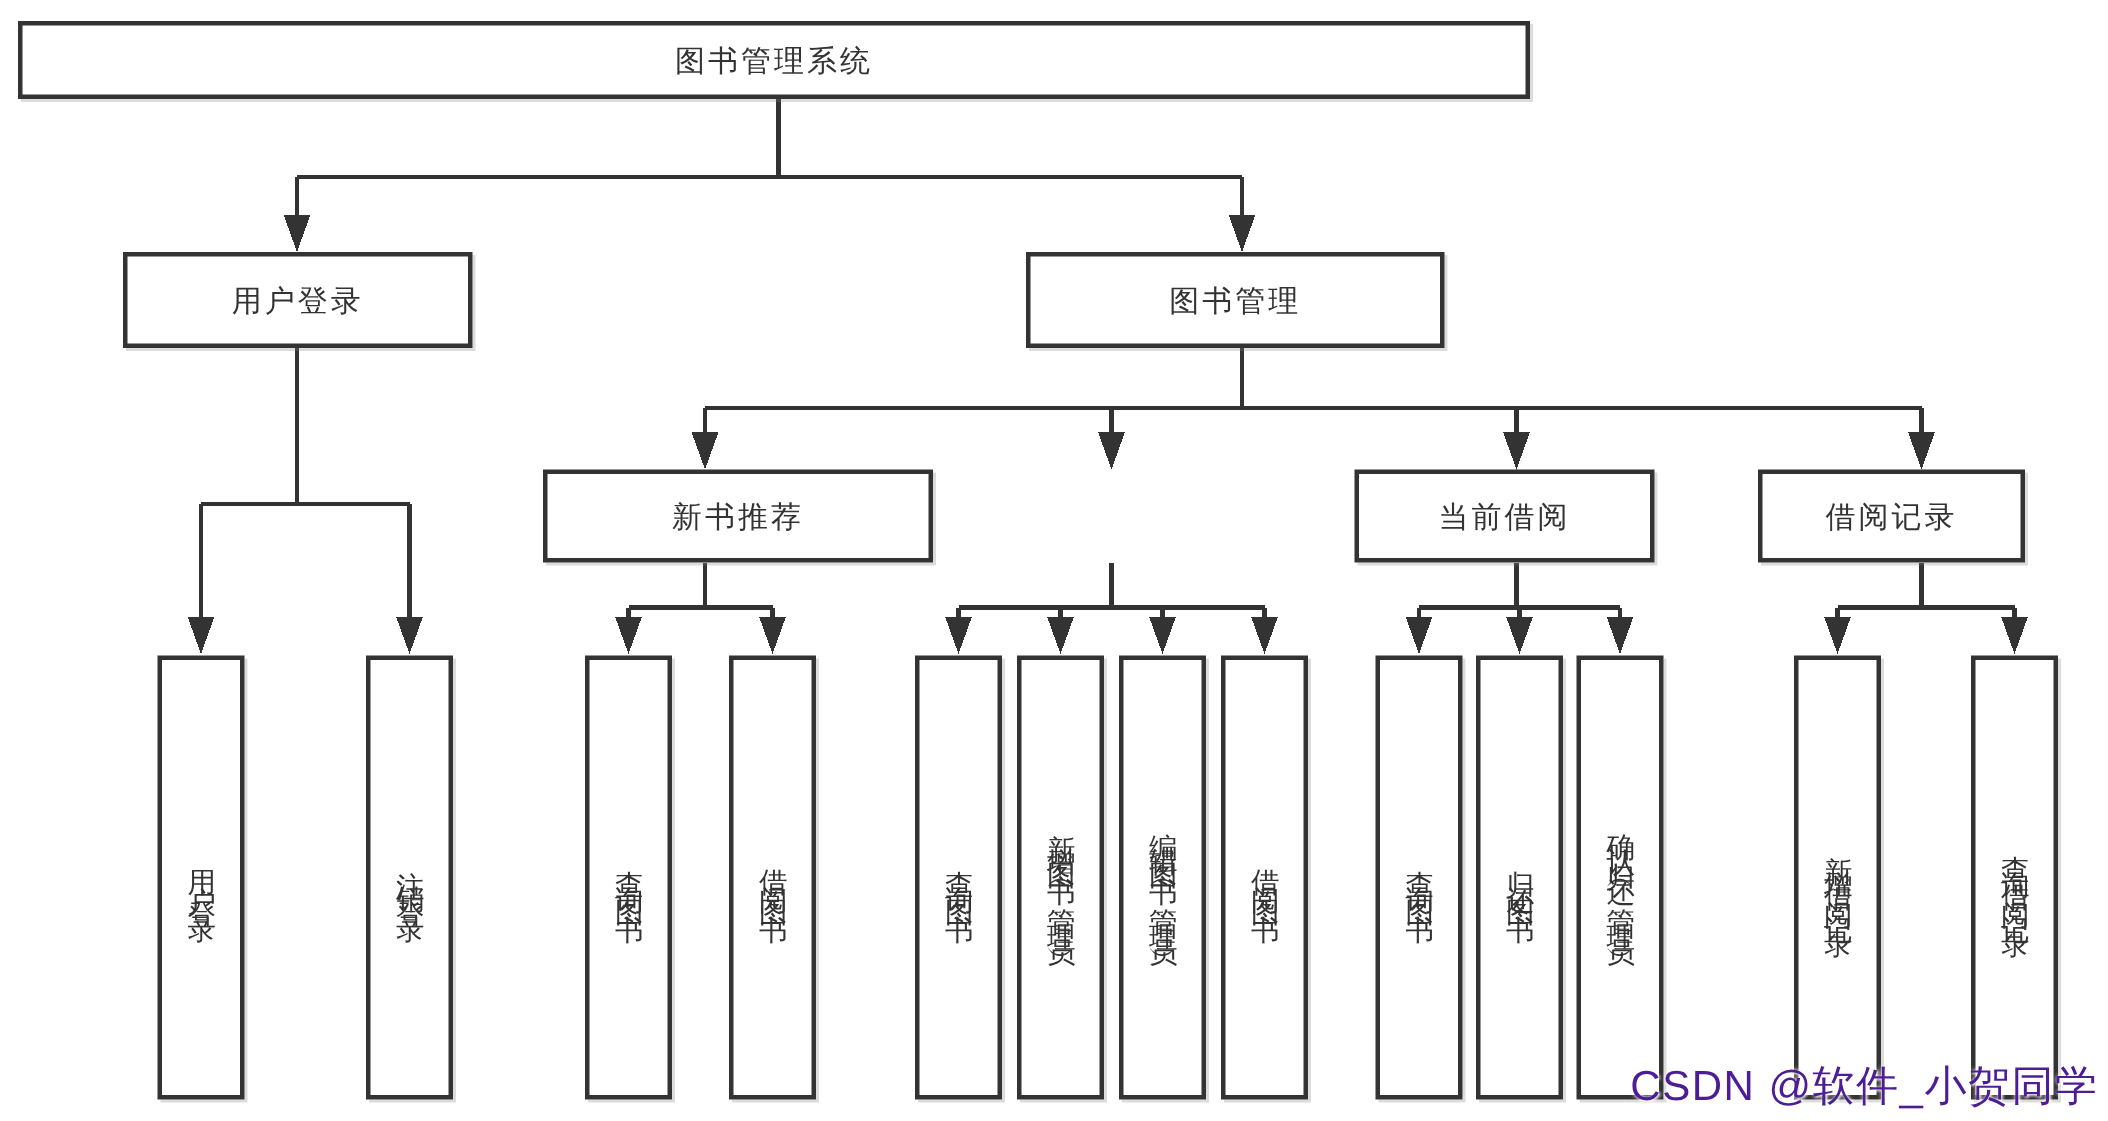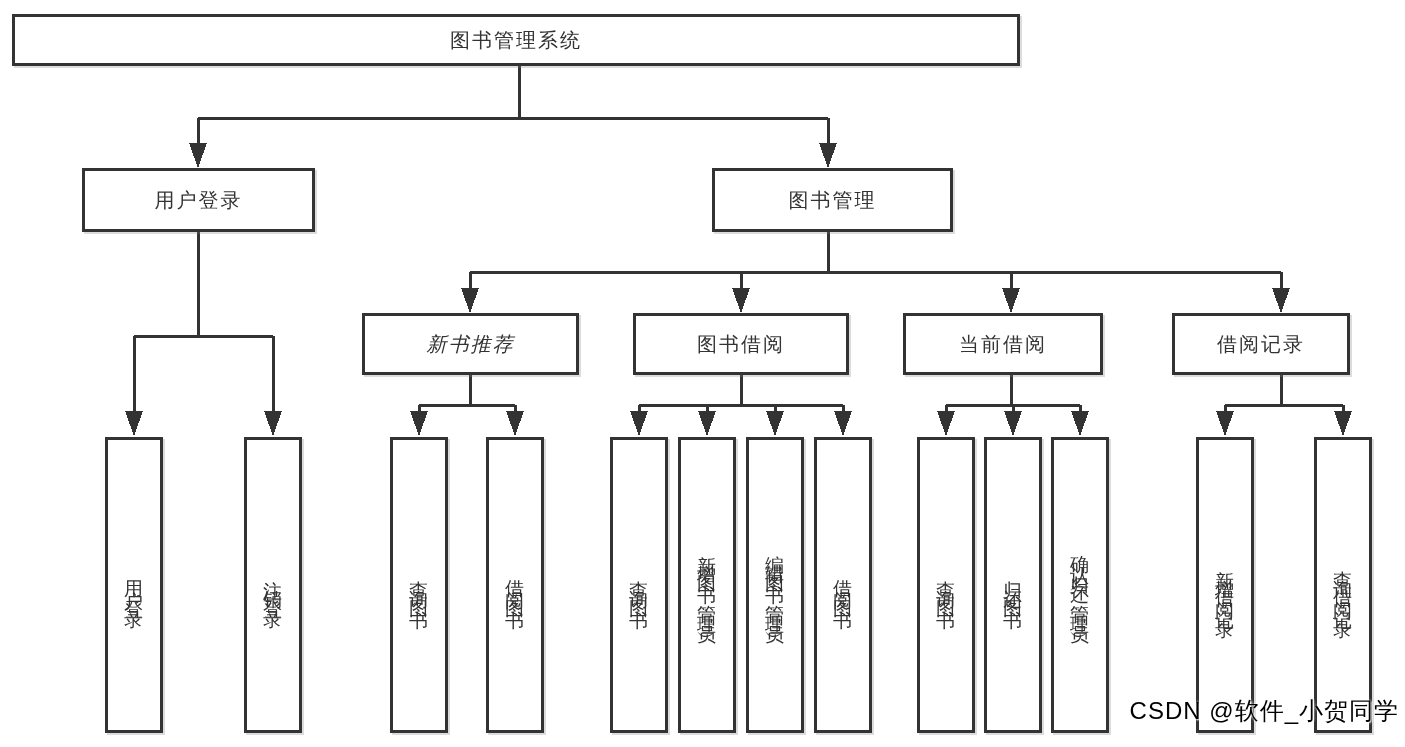--- a/index.html
+++ b/index.html
@@ -39,44 +39,44 @@
     writing-mode: vertical-rl;
     text-orientation: mixed;
     font-size: 19px;
     letter-spacing: 10px;
     line-height: 1;
     color: #333333;
   }
   
   #n-root           { left: 12px;  top: 14px;  width: 1008px; height: 52px; }
   #n-user-login     { left: 82px;  top: 168px; width: 233px;  height: 64px; }
-  #n-book-mgmt      { left: 712px; top: 168px; width: 241px;  height: 64px; }
-  #n-new-book       { left: 362px; top: 313px; width: 217px;  height: 62px; font-style: italic; }
+  #n-book-mgmt      { left: 684px; top: 168px; width: 279px;  height: 64px; }
+  #n-new-book       { left: 362px; top: 313px; width: 260px;  height: 62px; }
   #n-book-borrow    { left: 633px; top: 313px; width: 216px;  height: 62px; }
   #n-current-borrow { left: 903px; top: 313px; width: 200px;  height: 62px; }
   #n-borrow-records { left: 1172px;top: 313px; width: 178px;  height: 62px; }
   #n-l1  { left: 105px; }
   #n-l2  { left: 244px; }
   #n-l3  { left: 390px; }
   #n-l4  { left: 486px; }
   #n-l5  { left: 610px; }
   #n-l6  { left: 678px; }
   #n-l7  { left: 746px; }
   #n-l8  { left: 814px; }
   #n-l9  { left: 917px; }
   #n-l10 { left: 984px; }
   #n-l11 { left: 1051px; }
   #n-l12 { left: 1196px; }
   #n-l13 { left: 1314px; }
   .watermark {
     position: absolute;
     right: 6px;
-    bottom: 20px;
-    font-size: 24px;
-    color: #000000;
+    bottom: 4px;
+    font-size: 28px;
+    color: #4c1d95;
     letter-spacing: 1px;
     white-space: nowrap;
     z-index: 5;
     text-shadow: 0 0 3px #ffffff, 1px 1px 2px #ffffff;
   }
 </style>
 </head>
 <body>
 
 <div class="stage">
@@ -124,23 +124,20 @@
   <div class="hnode" id="n-user-login">
     <span class="label">用户登录</span>
   </div>
   <div class="hnode" id="n-book-mgmt">
     <span class="label">图书管理</span>
   </div>
 
   <div class="hnode" id="n-new-book">
     <span class="label">新书推荐</span>
   </div>
-  <div class="hnode" id="n-book-borrow">
-    <span class="label">图书借阅</span>
-  </div>
   <div class="hnode" id="n-current-borrow">
     <span class="label">当前借阅</span>
   </div>
   <div class="hnode" id="n-borrow-records">
     <span class="label">借阅记录</span>
   </div>
 
   <div class="vnode" id="n-l1">
     <span class="vtext">用户登录</span>
   </div>

